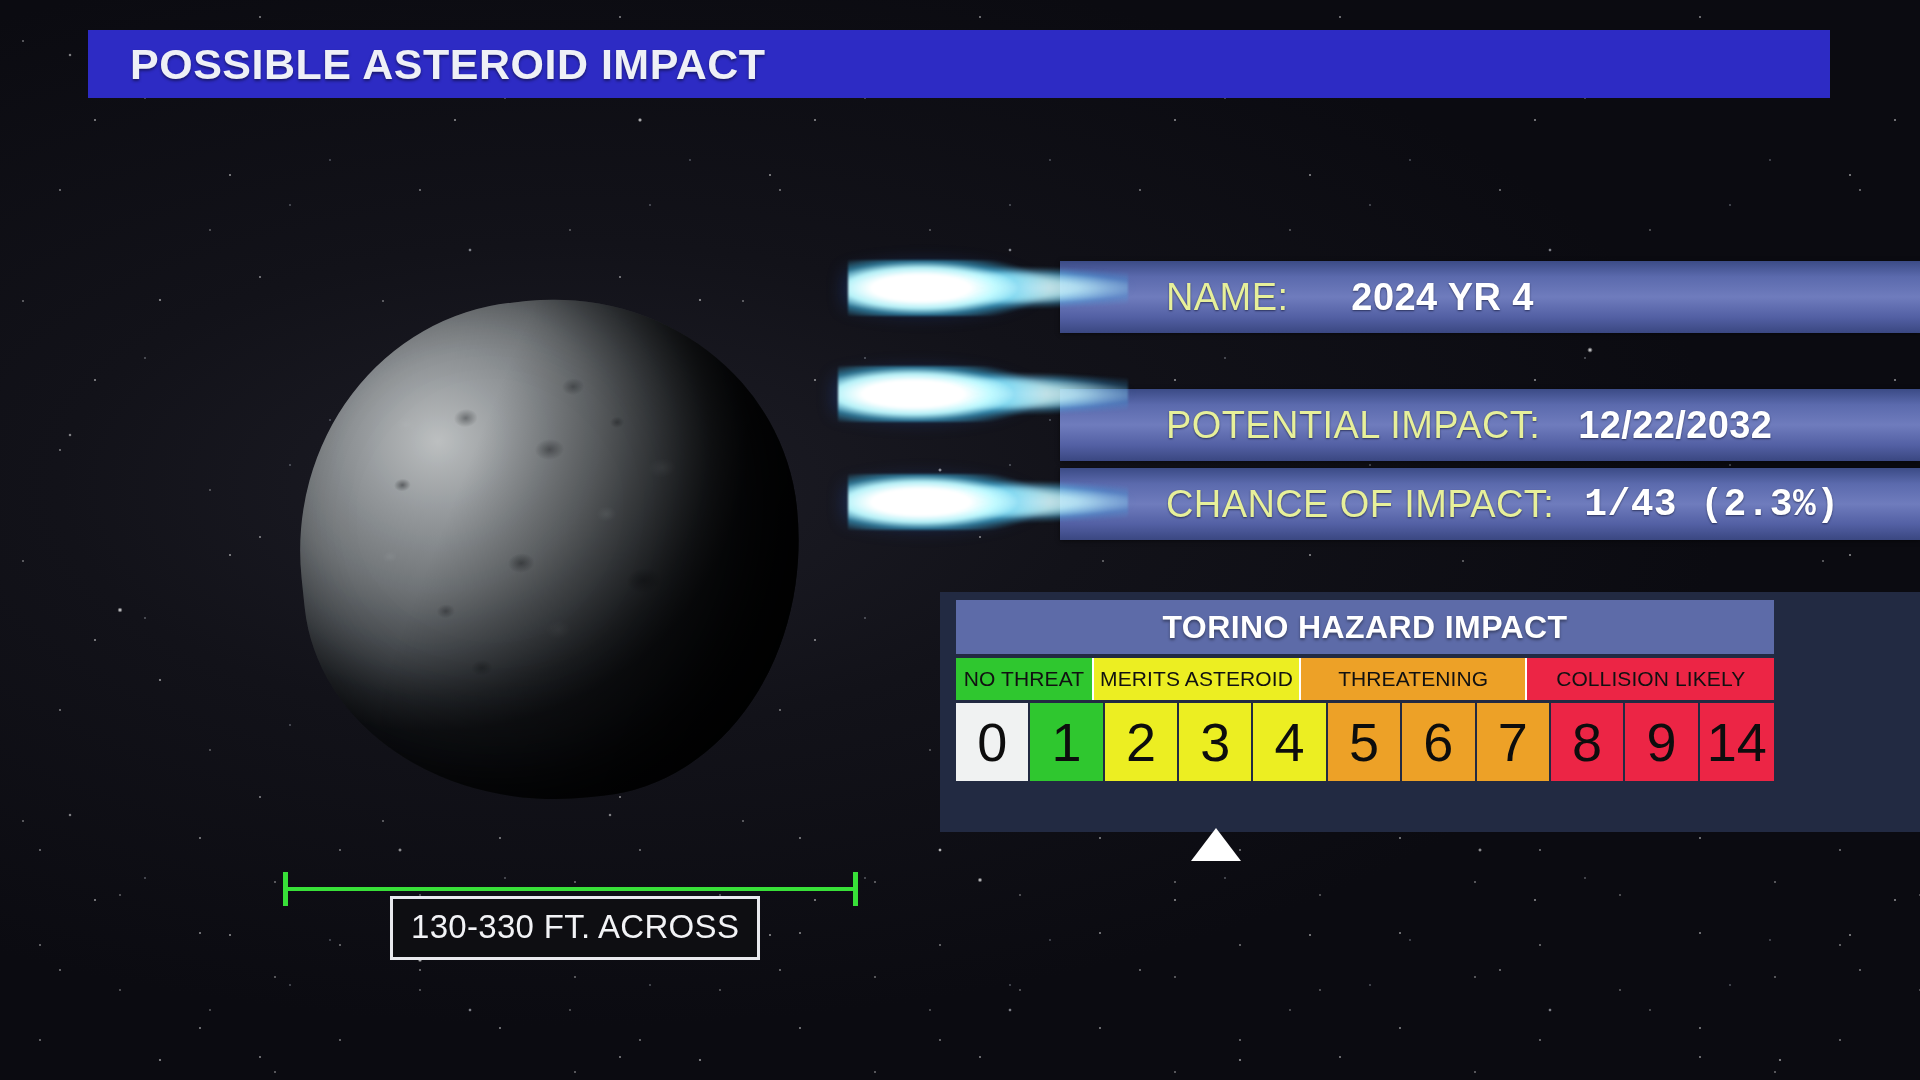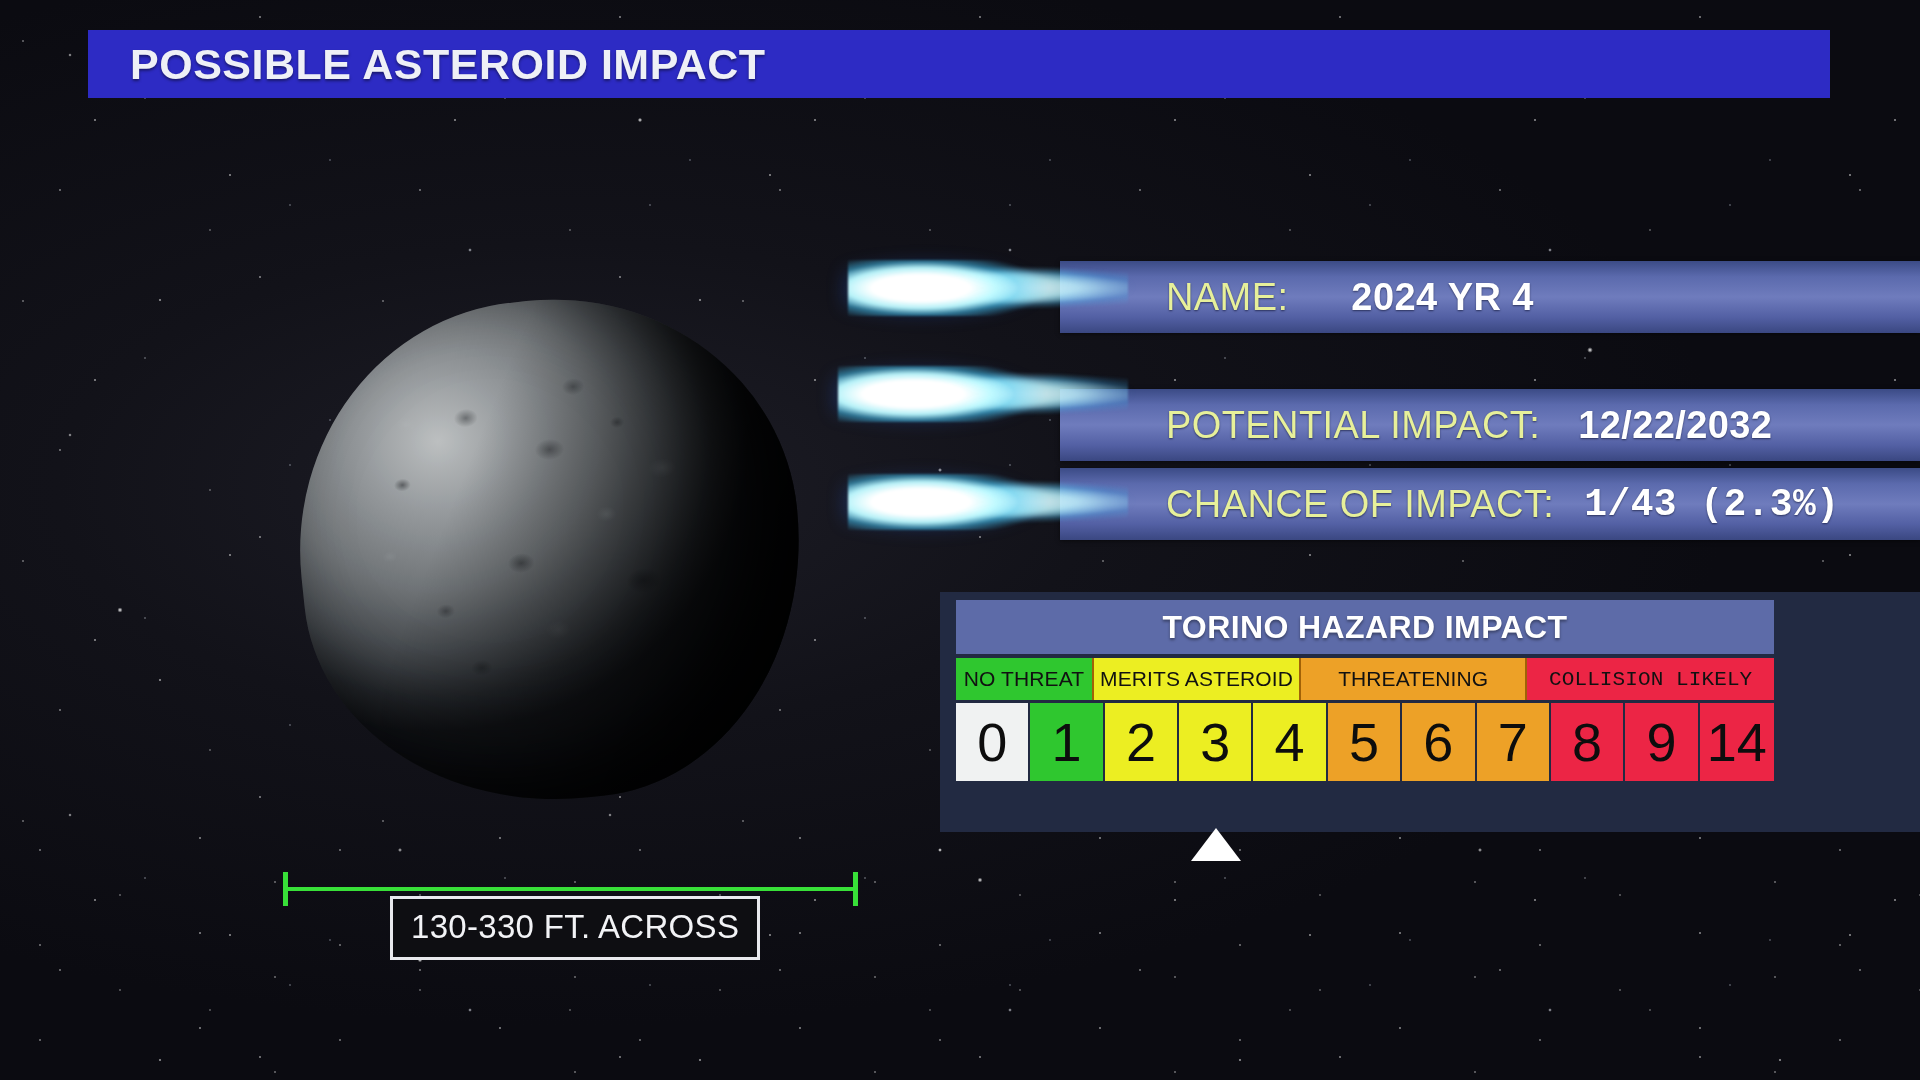--- a/index.html
+++ b/index.html
@@ -213,21 +213,21 @@
     color:#ffffff;
     font-size:32px; font-weight:bold; letter-spacing:.4px;
     display:flex; align-items:center; justify-content:center;
     text-shadow:0 2px 3px rgba(0,0,0,.4);
   }
 
   #torino-bands { display:flex; margin-top:4px; height:42px; }
   .band {
     display:flex; align-items:center; justify-content:center;
     color:#111; font-size:21px; letter-spacing:.1px;
-    border-right:2px solid #a16207;
+    border-right:2px solid #ffffff;
     white-space:nowrap;
   }
   .band:last-child { border-right:none; }
 
   #torino-cells { display:flex; margin-top:3px; height:78px; }
   .cell {
     display:flex; align-items:center; justify-content:center;
     color:#0d0d0d; font-size:54px;
     border-right:2px solid #222a42;
   }
@@ -311,21 +311,21 @@
       <div id="torino-bands">
           <div class="band" style="width: 148.727px; background: rgb(47, 199, 47);">
             <span>NO THREAT</span>
           </div>
           <div class="band" style="width: 223.091px; background: rgb(236, 238, 34);">
             <span>MERITS ASTEROID</span>
           </div>
           <div class="band" style="width: 244px; background: rgb(237, 161, 39);">
             <span>THREATENING</span>
           </div>
-          <div class="band" style="width: 266px; background: rgb(236, 37, 69); font-family: Liberation Mono, monospace;">
+          <div class="band" style="width: 266px; background: rgb(236, 37, 69);">
             <span>COLLISION LIKELY</span>
           </div>
         </div>
       <div id="torino-cells">
           <div class="cell" style="width: 74.3636px; background: rgb(240, 242, 242);">
             <span>0</span>
           </div>
           <div class="cell" style="width: 74.3636px; background: rgb(47, 199, 47);">
             <span>1</span>
           </div>

